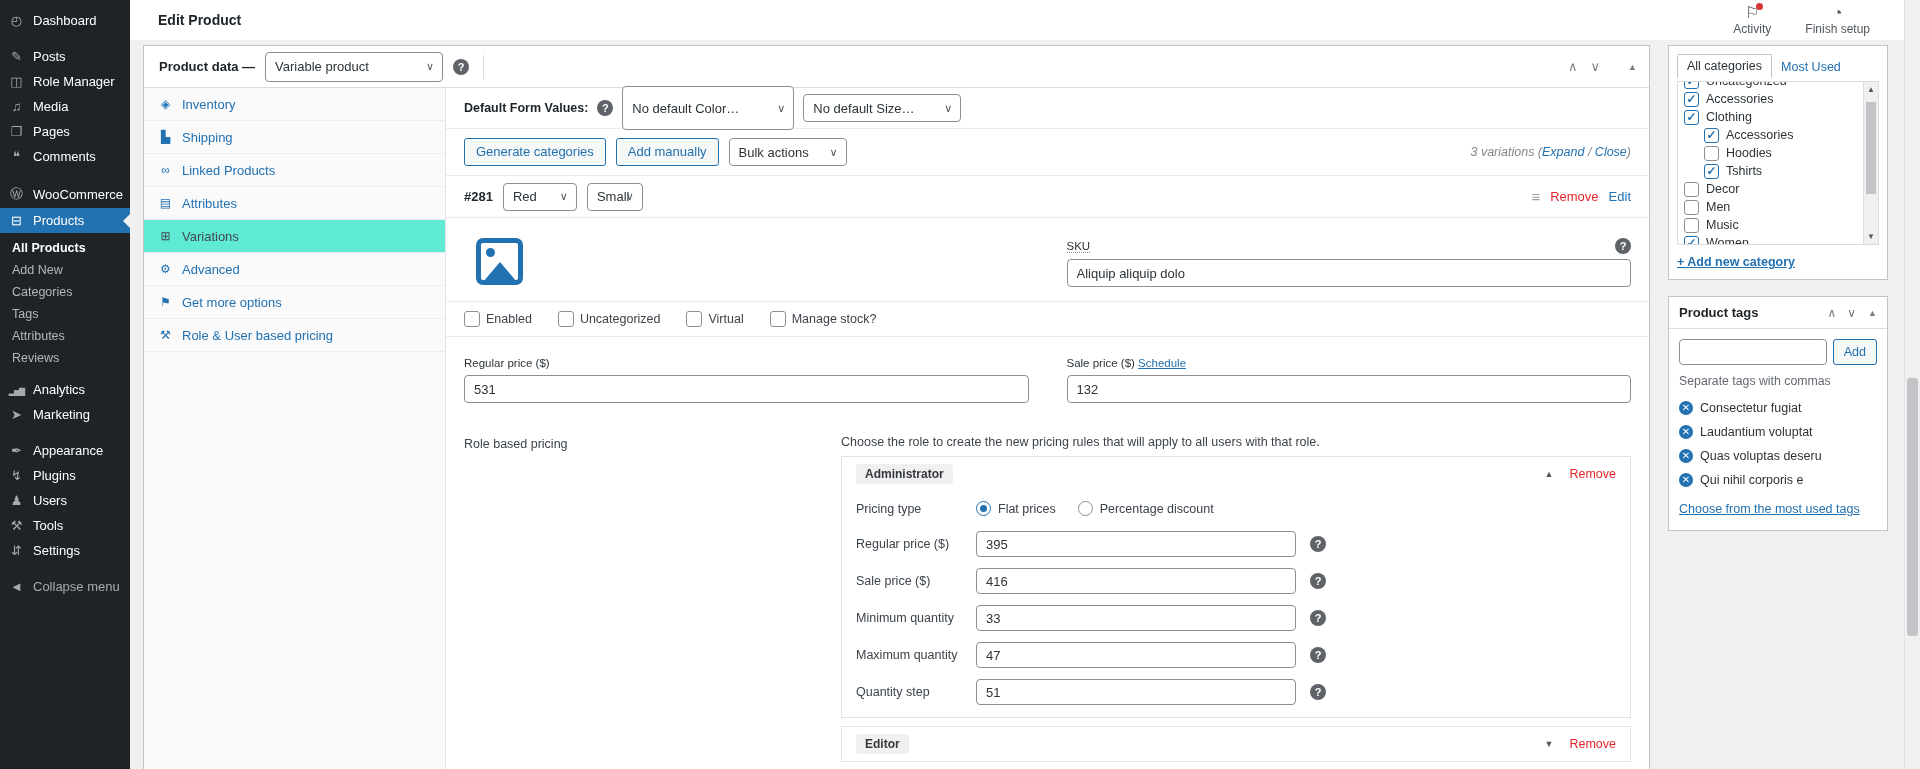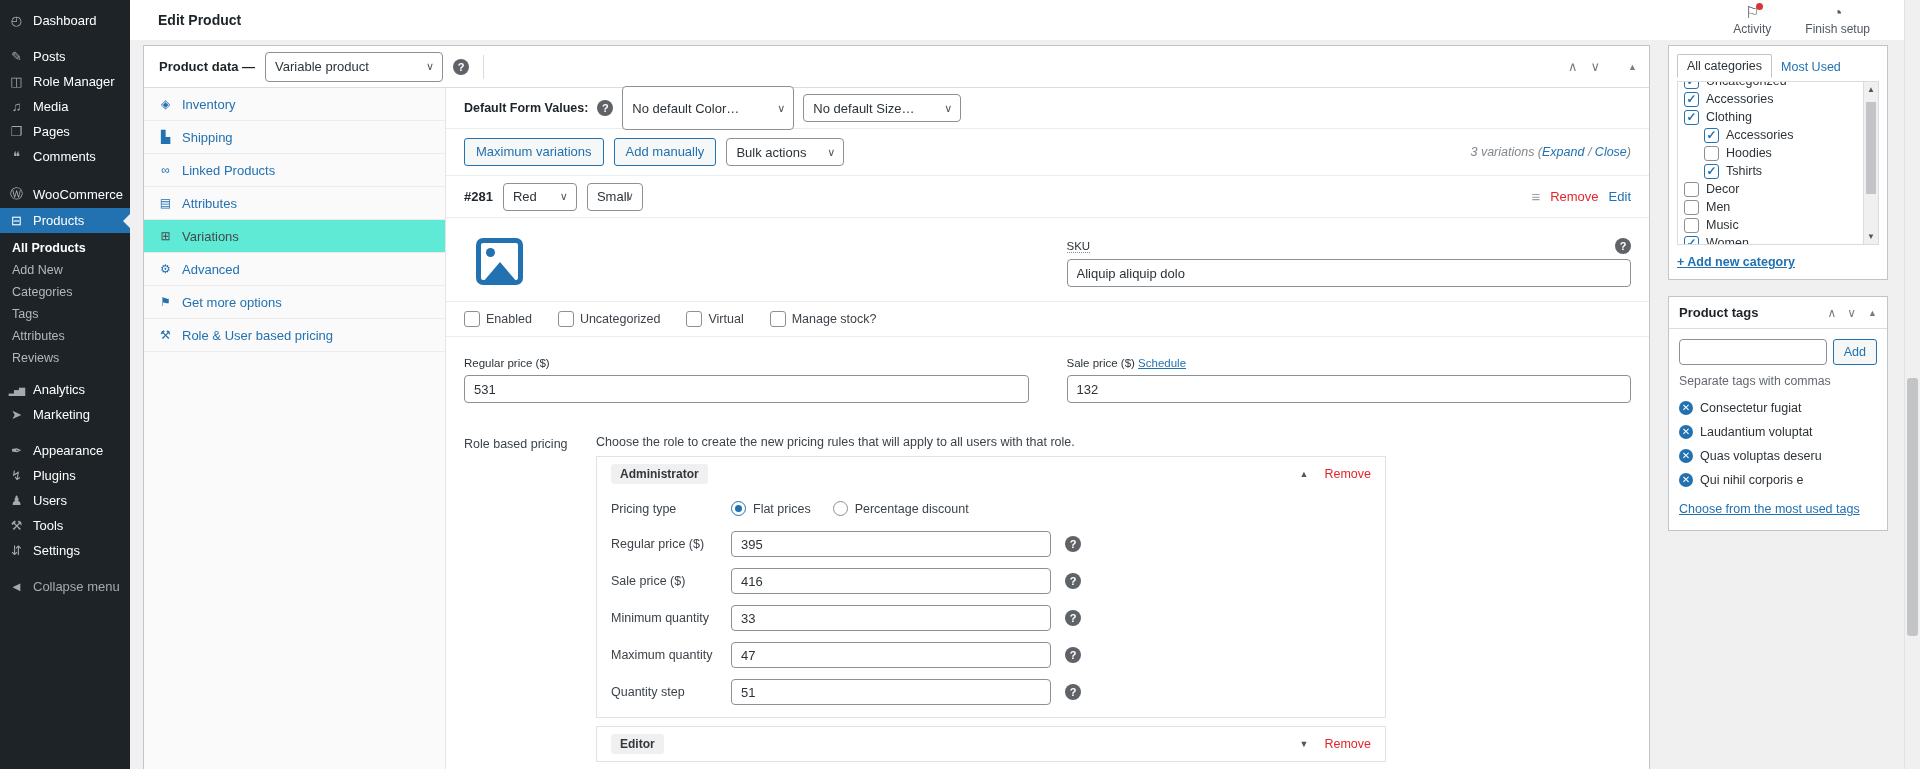--- a/index.html
+++ b/index.html
@@ -96,21 +96,21 @@
   .sec-a input.txt { width: 100%; margin-top: 5px; }
 
   .sec-checks { display: flex; align-items: center; gap: 26px; padding: 9px 18px; border-bottom: 1px solid #ececec; height: 35px; }
   .chk { display: flex; align-items: center; gap: 6px; font-size: 12.5px; color: #3c434a; }
 
   .sec-price { display: flex; gap: 38px; padding: 20px 18px 10px; }
   .sec-price .pcol { flex: 1 1 0; }
   .flabel { font-size: 11.5px; color: #2c3338; }
   .sec-price input.txt { width: 100%; margin-top: 6px; }
 
-  .sec-role { display: flex; padding: 22px 18px 4px; }
+  .sec-role { display: flex; padding: 22px 18px 4px; justify-content: space-between; }
   .role-label { width: 132px; flex-shrink: 0; font-size: 12.5px; color: #3c434a; padding-top: 2px; }
   .role-main { width: 790px; }
   .role-desc { font-size: 12.5px; color: #3c434a; margin-bottom: 7px; }
   .role-panel { border: 1px solid #e2e2e2; background: #fff; }
   .role-head { height: 34px; display: flex; align-items: center; padding: 0 14px; gap: 16px; }
   .role-badge { background: #f0f0f1; border-radius: 3px; padding: 3px 9px; font-size: 12px; font-weight: bold; color: #32373c; }
   .role-head .tri { margin-left: auto; font-size: 9px; color: #555; cursor: pointer; }
   .role-head a { font-size: 12.5px; }
   .role-body { padding: 10px 14px 12px; }
   .frow { display: flex; align-items: center; margin-bottom: 11px; }
@@ -306,21 +306,21 @@
           <span class="help"></span>
           <div class="select" style="width:172px;height:44px">
               <span>No default Color…</span>
             </div>
           <div class="select" style="width:158px;height:28px">
               <span>No default Size…</span>
             </div>
         </div>
 
         <div class="row-toolbar">
-          <span class="btn-blue">Maximum variations</span>
+          <span class="btn-blue">Generate categories</span>
           <span class="btn-blue">Add manually</span>
           <div class="select" style="width:118px;height:28px">
               <span>Bulk actions</span>
             </div>
           <span class="var-summary"><span>3 variations (</span><a class="link">Expand</a><span> / </span><a class="link">Close</a><span>)</span></span>
         </div>
 
         <div class="row-varhead">
           <span class="var-id">#281</span>
           <div class="select" style="width:74px">

